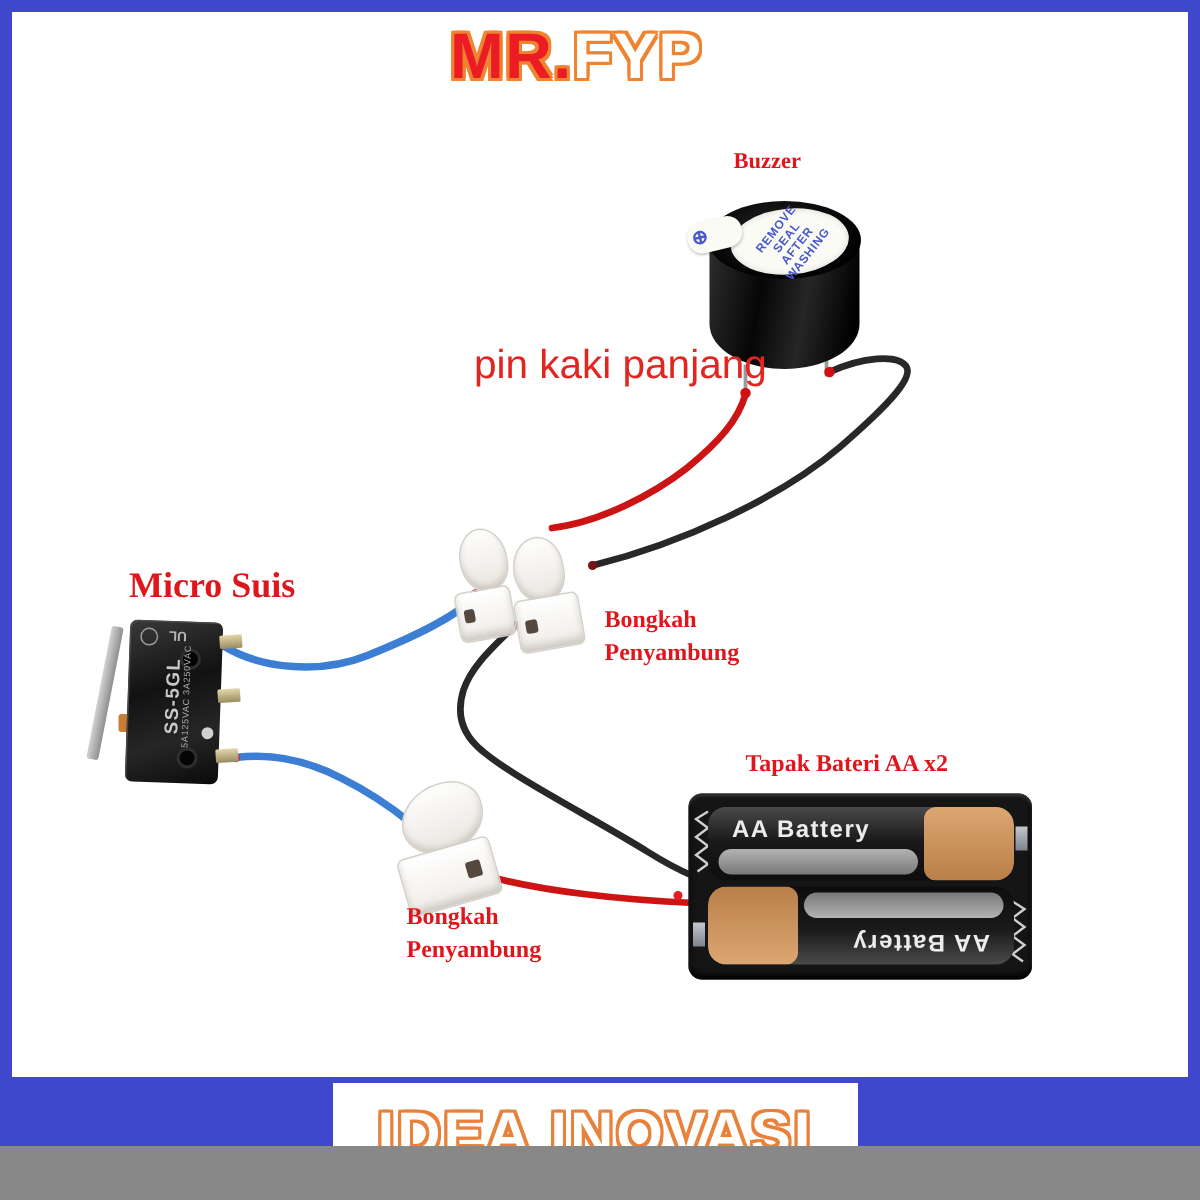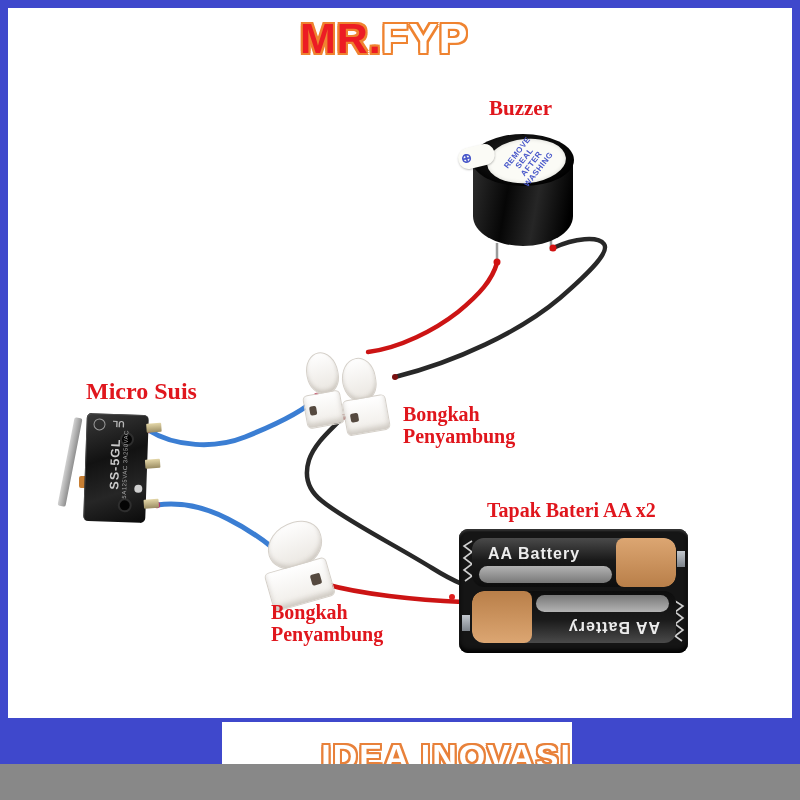--- a/index.html
+++ b/index.html
@@ -11,21 +11,21 @@
   .b-left{left:0;top:0;width:8px;height:794px;}
   .b-right{left:792px;top:0;width:8px;height:794px;}
   .band{left:0;top:718px;width:800px;height:76px;}
   
   .logo{left:300px;top:14px;font-size:43px;font-weight:900;letter-spacing:1px;white-space:nowrap;
         text-shadow:-2px -2px 0 #ef8330,2px -2px 0 #ef8330,-2px 2px 0 #ef8330,2px 2px 0 #ef8330,
                     0 -2px 0 #ef8330,0 2px 0 #ef8330,-2px 0 0 #ef8330,2px 0 0 #ef8330;}
   .logo .mr{color:#ec1c24;}
   .logo .fyp{color:#ffffff;}
   
-  .slabel{font-family:"Liberation Serif",serif;font-weight:700;color:#e0161d;font-size:20px;line-height:22px;white-space:nowrap;}
+  .slabel{font-family:"Liberation Serif",serif;font-weight:700;color:#e0161d;font-size:16px;line-height:22px;white-space:nowrap;}
   .pin-note{left:316px;top:228px;font-size:27px;color:#e12620;white-space:nowrap;}
   
   .buzzer-body{left:473px;top:158px;width:100px;height:88px;
      background:linear-gradient(100deg,#2e2e2e,#060606 35%,#262626 62%,#000 92%);
      border-radius:0 0 50px 50px / 0 0 30px 30px;}
   .buzzer-top{left:472px;top:134px;width:102px;height:52px;border-radius:50%;
      background:radial-gradient(ellipse at 45% 40%,#262626,#000 75%);}
   .buzzer-seal{left:487px;top:139px;width:79px;height:44px;border-radius:50%;background:#fbfbf6;
      transform:rotate(-5deg);box-shadow:inset 0 0 4px rgba(0,0,0,.15);}
   .seal-text{left:493px;top:136px;width:70px;height:50px;display:flex;flex-direction:column;
@@ -63,21 +63,21 @@
      box-shadow:inset 0 2px 2px #333,inset 0 -3px 4px #000;}
   .batt{position:absolute;border-radius:12px;background:linear-gradient(#4a4a4a,#1a1a1a 45%,#0d0d0d);overflow:hidden;text-align:center;}
   .batt .cap{position:absolute;right:0;top:0;bottom:0;width:60px;border-radius:8px 12px 12px 8px;
      background:linear-gradient(#dca672,#b97f49);}
   .batt .stripe{position:absolute;left:7px;right:64px;bottom:4px;height:17px;border-radius:9px;
      background:linear-gradient(#b3b3b3,#787878);}
   .batt .btxt{position:absolute;left:16px;top:7px;font-size:16px;font-weight:700;color:#ececec;letter-spacing:1px;}
   .tab{position:absolute;width:8px;height:16px;background:linear-gradient(#c3c8ce,#7d838a);}
   
   .foot-box{left:222px;top:722px;width:350px;height:69px;background:#ffffff;}
-  .foot-text{width:100%;text-align:right;line-height:69px;font-size:34px;font-weight:700;letter-spacing:2px;
+  .foot-text{width:100%;text-align:center;line-height:69px;font-size:40px;font-weight:700;letter-spacing:2px;
      color:#ffffff;white-space:nowrap;
      text-shadow:-2px -2px 0 #e8813a,2px -2px 0 #e8813a,-2px 2px 0 #e8813a,2px 2px 0 #e8813a,
                  0 -2px 0 #e8813a,0 2px 0 #e8813a,-2px 0 0 #e8813a,2px 0 0 #e8813a;}
 </style>
 </head>
 <body>
 
 <div class="page">
 
   <div class="abs b-top" style="background:#3f48cc"></div>
@@ -121,22 +121,23 @@
   <div class="abs buzzer-seal"></div>
   <div class="abs seal-tab">
     <span class="abs seal-sym">⊕</span>
   </div>
   <div class="abs seal-text">
     <span>REMOVE</span>
     <span>SEAL</span>
     <span>AFTER</span>
     <span>WASHING</span>
   </div>
-  <div class="abs slabel" style="left:489px;top:97px;font-size:21px">Buzzer</div>
-
+  <div class="abs slabel" style="left:489px;top:97px;font-size:15px">Buzzer</div>
+
+  <div class="abs pin-note">pin kaki panjang</div>
 
   <div class="abs sw-arm"></div>
   <div class="abs sw-btn"></div>
   <div class="abs sw-body">
     <div class="sw-term" style="top:8px"></div>
     <div class="sw-term" style="top:44px"></div>
     <div class="sw-term" style="top:84px"></div>
     <div class="sw-hole" style="left:34px;top:18px"></div>
     <div class="sw-hole" style="left:34px;top:84px"></div>
     <div class="sw-dot" style="left:50px;top:70px"></div>
@@ -181,20 +182,20 @@
       <div class="cap"></div>
       <div class="stripe"></div>
       <div class="btxt">AA Battery</div>
     </div>
     <div class="batt" style="left:13px;top:62px;width:204px;height:52px;transform:rotate(180deg)">
       <div class="cap"></div>
       <div class="stripe"></div>
       <div class="btxt">AA Battery</div>
     </div>
   </div>
-  <div class="abs slabel" style="left:487px;top:499px">Tapak Bateri AA x2</div>
+  <div class="abs slabel" style="left:497px;top:499px">Tapak Bateri AA x2</div>
 
   <div class="abs band" style="background:#3f48cc"></div>
   <div class="abs foot-box">
     <div class="foot-text">IDEA INOVASI</div>
   </div>
 
 </div>
 
 </body></html>

